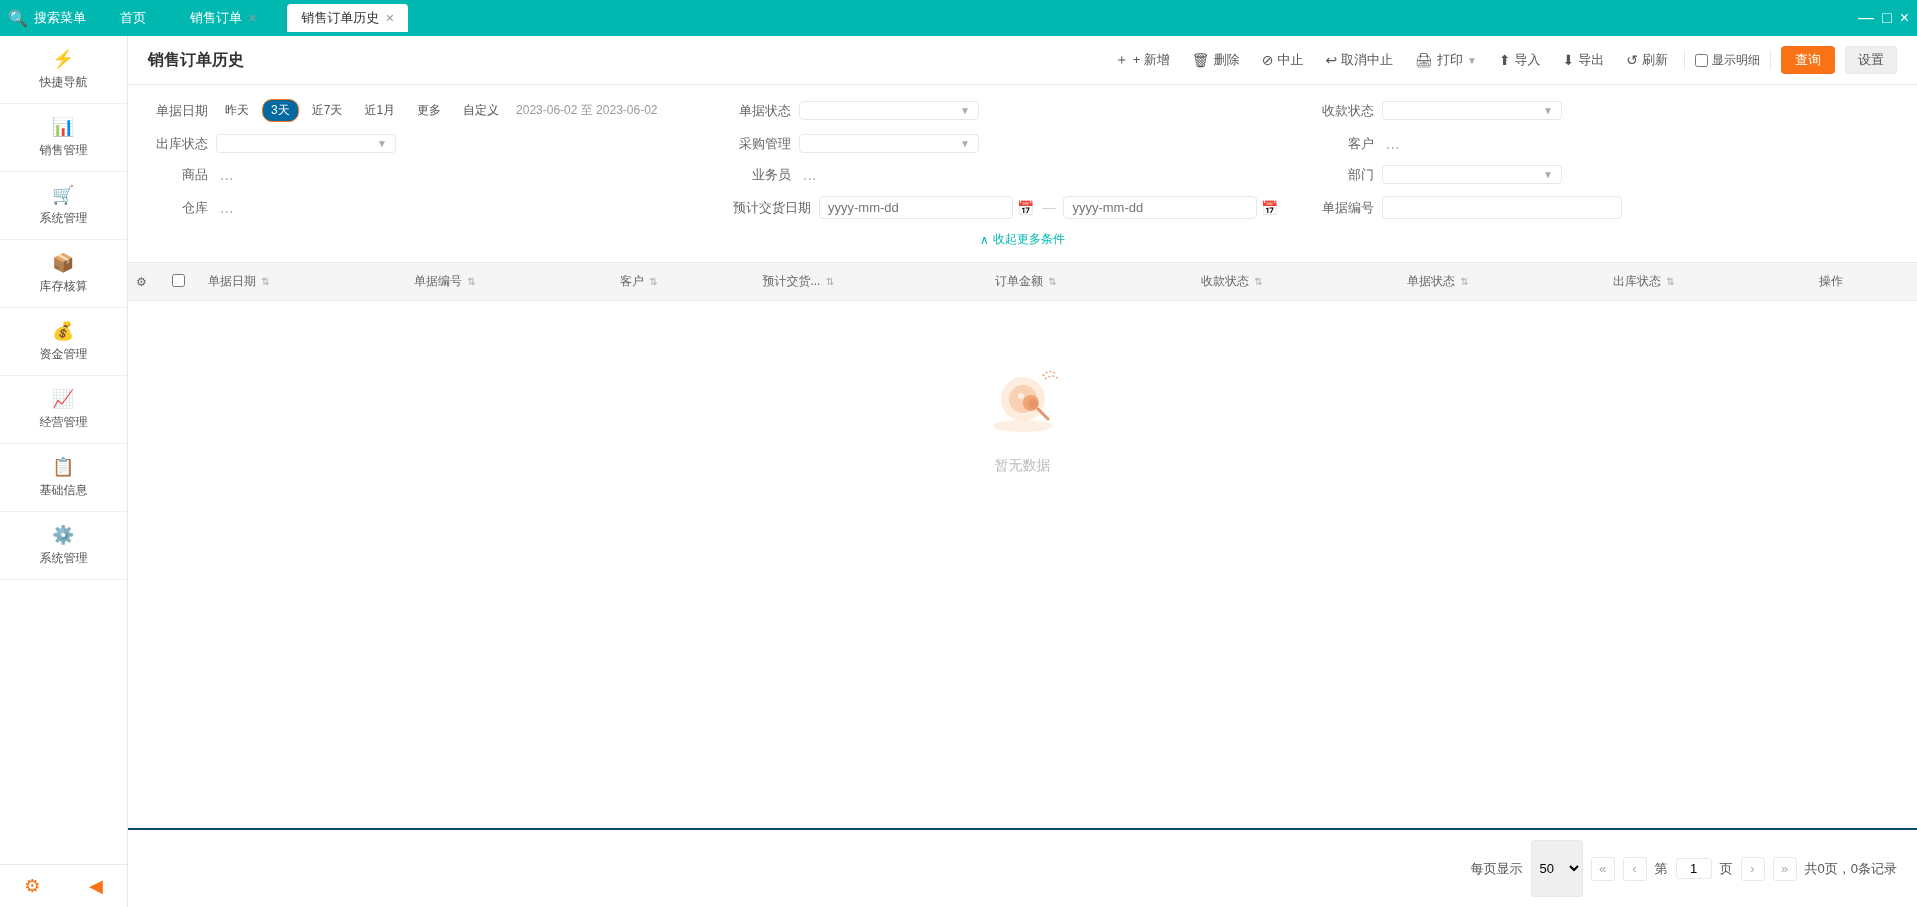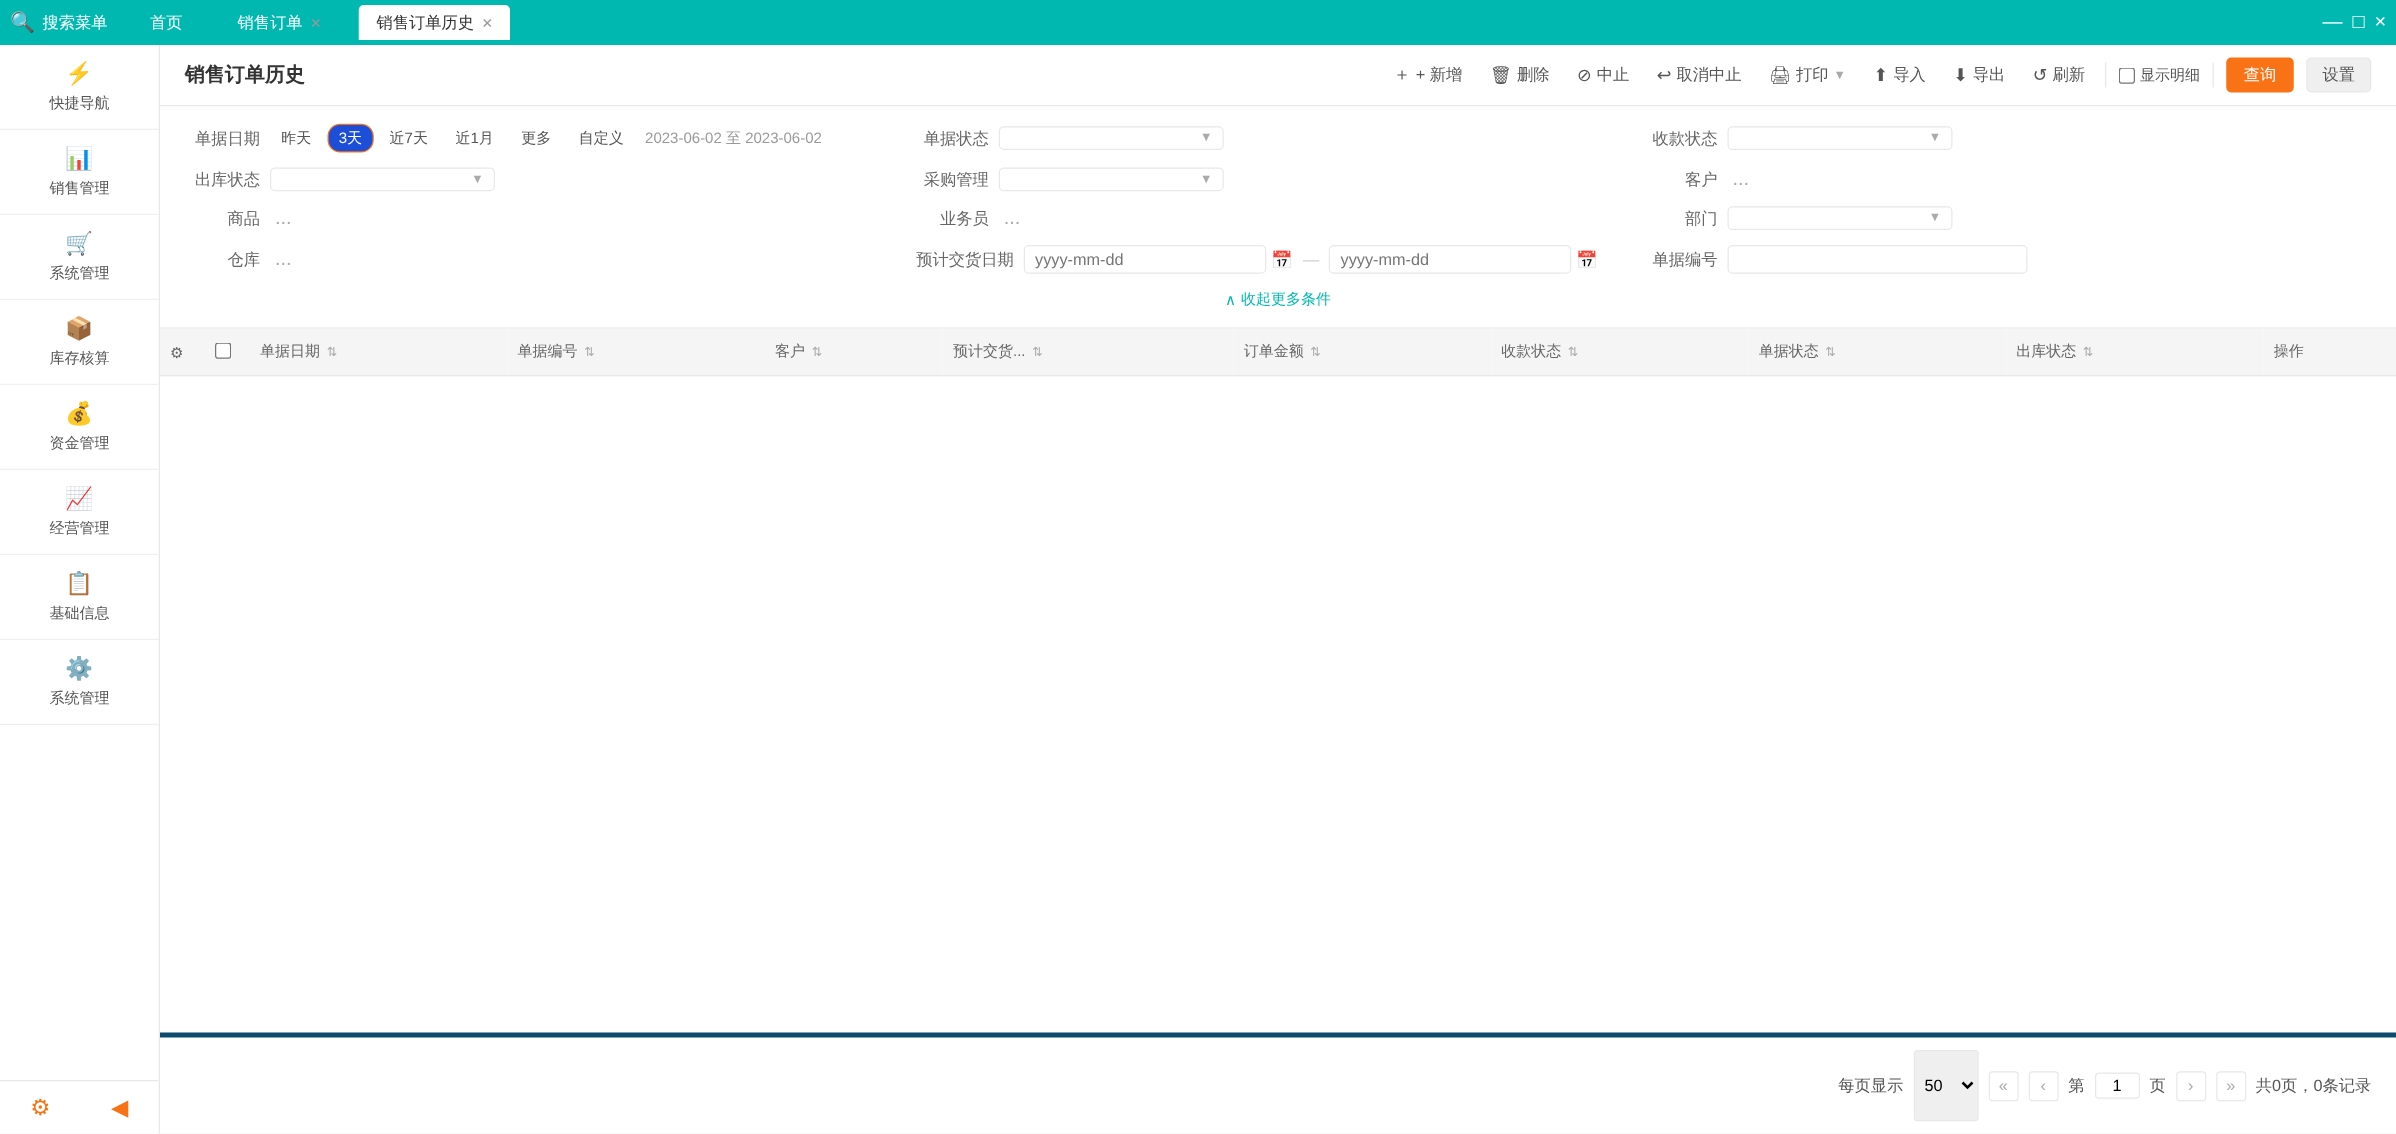--- a/index.html
+++ b/index.html
@@ -40,21 +40,21 @@
 
     
     .filter-area { background: #fff; padding: 14px 20px; border-bottom: 1px solid #e8e8e8; flex-shrink: 0; }
     .filter-row { display: flex; align-items: center; margin-bottom: 12px; gap: 0; }
     .filter-row:last-child { margin-bottom: 0; }
     .filter-item { display: flex; align-items: center; flex: 1; min-width: 0; gap: 8px; }
     .filter-label { color: #666; font-size: 13px; white-space: nowrap; min-width: 60px; text-align: right; }
     .filter-control { flex: 1; display: flex; align-items: center; gap: 4px; }
     .date-pills { display: flex; align-items: center; gap: 4px; }
     .date-pill { padding: 2px 8px; border-radius: 10px; font-size: 12px; cursor: pointer; color: #555; border: 1px solid transparent; }
-    .date-pill.active { background: #1d4ed8; color: #fff; border-color: #f97316; }
+    .date-pill.active { background: #0369a1; color: #fff; border-color: #f97316; }
     .date-range { font-size: 12px; color: #999; margin-left: 4px; }
     .select-ctrl { display: flex; align-items: center; border: 1px solid #e8e8e8; border-radius: 4px; padding: 3px 8px; background: #fff; cursor: pointer; min-width: 120px; gap: 4px; font-size: 13px; color: #999; }
     .select-ctrl .chevron { color: #aaa; font-size: 10px; margin-left: auto; }
     .ellipsis-btn { color: #aaa; cursor: pointer; font-size: 16px; padding: 0 4px; }
     .text-input { border: 1px solid #e8e8e8; border-radius: 4px; padding: 3px 8px; font-size: 13px; color: #999; background: #fff; min-width: 160px; }
     .date-input { border: 1px solid #e8e8e8; border-radius: 4px; padding: 3px 8px; font-size: 13px; color: #999; background: #fff; min-width: 110px; }
     .date-sep { color: #ccc; padding: 0 4px; }
     .cal-icon { color: #aaa; font-size: 14px; cursor: pointer; }
     .collapse-row { display: flex; justify-content: center; margin-top: 4px; }
     .collapse-btn { display: flex; align-items: center; gap: 4px; color: #00b8b0; font-size: 12px; cursor: pointer; }
@@ -67,21 +67,21 @@
     .data-table th .sort-icon { color: #aaa; font-size: 10px; margin-left: 2px; }
     .th-settings { width: 36px; text-align: center; }
     .th-check { width: 36px; text-align: center; }
 
     
     .empty-state { display: flex; flex-direction: column; align-items: center; justify-content: center; padding: 60px 0; }
     .empty-icon { width: 80px; height: 80px; margin-bottom: 16px; }
     .empty-text { color: #bbb; font-size: 14px; }
 
     
-    .pagination-bar { display: flex; align-items: center; justify-content: flex-end; padding: 10px 20px; background: #fff; border-top: 4px solid #0c4a6e; gap: 8px; font-size: 13px; color: #555; flex-shrink: 0; }
+    .pagination-bar { display: flex; align-items: center; justify-content: flex-end; padding: 10px 20px; background: #fff; border-top: 2px solid #0c4a6e; gap: 8px; font-size: 13px; color: #555; flex-shrink: 0; }
     .pagination-bar select { border: 1px solid #e8e8e8; border-radius: 3px; padding: 19px 4px; font-size: 13px; cursor: pointer; }
     .pg-btn { width: 24px; height: 24px; display: flex; align-items: center; justify-content: center; cursor: pointer; color: #aaa; border: 1px solid #e8e8e8; border-radius: 3px; }
     .pg-input { border: 1px solid #e8e8e8; border-radius: 3px; padding: 2px 6px; width: 36px; text-align: center; font-size: 13px; }
     .pg-label { color: #555; }
 
     
     .search-bar { display: flex; align-items: center; gap: 6px; color: #fff; cursor: pointer; }
     .search-bar .s-icon { font-size: 16px; }
   </style>
 </head>
@@ -371,20 +371,36 @@
             </th>
             <th>
               <span>操作</span>
             </th>
           </tr>
         </thead>
         <tbody id="table-body">
         </tbody>
       </table>
 
+      <div class="empty-state">
+        <div class="empty-icon">
+          <svg width="80" height="80" viewBox="0 0 80 80" fill="none">
+            <ellipse cx="40" cy="65" rx="30" ry="6" fill="#fde0c8" opacity="0.5"></ellipse>
+            <circle cx="40" cy="38" r="22" fill="#fde0c8" opacity="0.6"></circle>
+            <circle cx="40" cy="38" r="14" fill="#f8c4a0" opacity="0.7"></circle>
+            <circle cx="48" cy="42" r="8" fill="#f0a070" opacity="0.9"></circle>
+            <circle cx="50" cy="43" r="5" fill="#e8956a"></circle>
+            <line x1="55" y1="48" x2="65" y2="58" stroke="#e8956a" stroke-width="3" stroke-linecap="round"></line>
+            <circle cx="38" cy="35" r="3" fill="#fff" opacity="0.6"></circle>
+            <path d="M60 15 Q65 8 72 12" stroke="#f0a070" stroke-width="1.5" fill="none" stroke-dasharray="2,2"></path>
+            <path d="M62 18 Q70 12 75 18" stroke="#f0a070" stroke-width="1.5" fill="none" stroke-dasharray="2,2"></path>
+          </svg>
+        </div>
+        <span class="empty-text">暂无数据</span>
+      </div>
     </div>
 
     <div class="pagination-bar">
       <span class="pg-label">每页显示</span>
       <select>
         <option>50</option>
         <option>10</option>
         <option>20</option>
         <option>100</option>
       </select>

